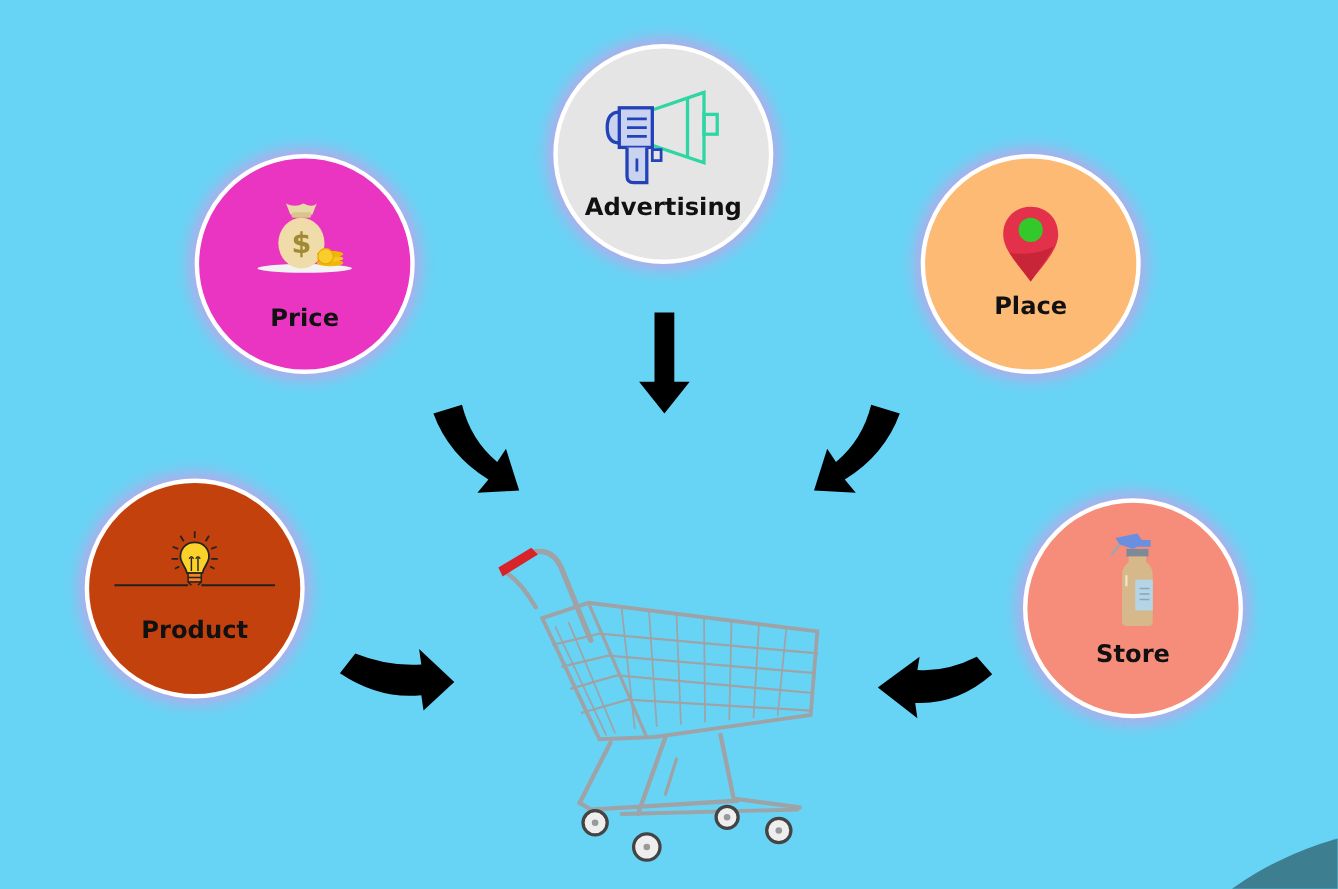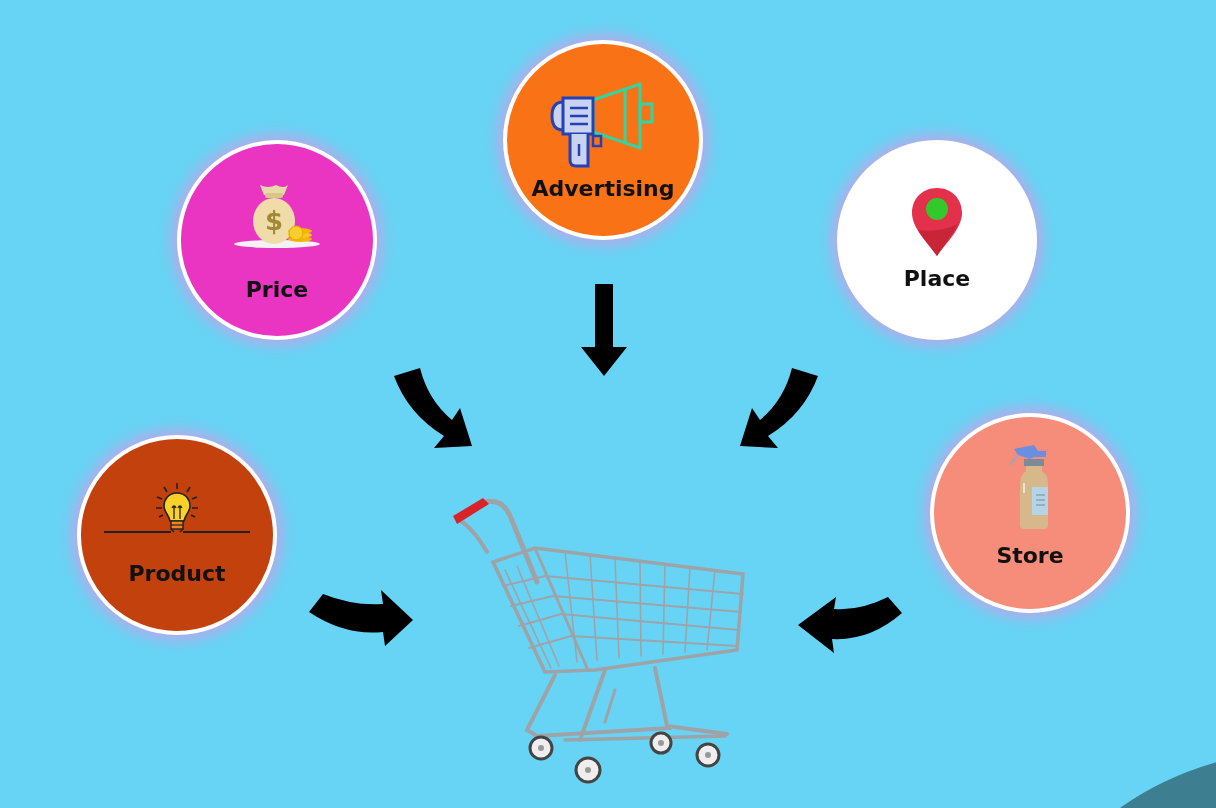--- a/index.html
+++ b/index.html
@@ -39,38 +39,38 @@
     <ellipse cx="42" cy="40" rx="21" ry="23" fill="#efdca8"></ellipse>
     <text x="42" y="49" font-size="26" font-weight="bold" fill="#a18a35" text-anchor="middle" font-family="DejaVu Sans, sans-serif">$</text>
     <ellipse cx="68" cy="58" rx="12" ry="3" fill="#f2b705"></ellipse>
     <ellipse cx="68" cy="54" rx="12" ry="3" fill="#f6c521"></ellipse>
     <ellipse cx="68" cy="50" rx="12" ry="3" fill="#f2b705"></ellipse>
     <circle cx="64" cy="52" r="7" fill="#f8cd2c" stroke="#e3a900"></circle>
   </svg>
   <div class="label" style="margin-top:22px">Price</div>
 </div>
 
-<div class="node" style="left:503px;top:40px;background:#f97316;">
+<div class="node" style="left:503px;top:40px;background:#e5e5e5;">
   <svg width="110" height="90" viewBox="0 0 110 90" style="margin-top:4px">
     <path d="M45 20 L92 4 L92 68 L45 52 Z" fill="none" stroke="#2fd6a4" stroke-width="3"></path>
     <line x1="77" y1="9" x2="77" y2="63" stroke="#2fd6a4" stroke-width="3"></line>
     <rect x="92" y="24" width="12" height="18" fill="none" stroke="#2fd6a4" stroke-width="3"></rect>
     <path d="M15 22 Q4 22 4 36 Q4 50 15 50" fill="#c9d2ee" stroke="#2442b8" stroke-width="3"></path>
     <rect x="15" y="18" width="30" height="36" fill="#c9d2ee" stroke="#2442b8" stroke-width="3"></rect>
     <line x1="22" y1="28" x2="40" y2="28" stroke="#2442b8" stroke-width="2.5"></line>
     <line x1="22" y1="36" x2="40" y2="36" stroke="#2442b8" stroke-width="2.5"></line>
     <line x1="22" y1="44" x2="40" y2="44" stroke="#2442b8" stroke-width="2.5"></line>
     <path d="M22 54 L22 80 Q22 86 28 86 L40 86 L40 54" fill="#c9d2ee" stroke="#2442b8" stroke-width="3"></path>
     <line x1="31" y1="64" x2="31" y2="76" stroke="#2442b8" stroke-width="2.5"></line>
     <rect x="45" y="56" width="8" height="10" fill="none" stroke="#2442b8" stroke-width="2.5"></rect>
   </svg>
   <div class="label" style="margin-top:2px">Advertising</div>
 </div>
 
-<div class="node" style="left:837px;top:140px;background:#ffffff;">
+<div class="node" style="left:837px;top:140px;background:#fdba74;">
   <svg width="54" height="72" viewBox="0 0 54 72">
     <path d="M27 2 C12 2 2 13 2 27 C2 42 17 56 27 70 C37 56 52 42 52 27 C52 13 42 2 27 2 Z" fill="#e3304b"></path>
     <path d="M8 44 C20 46 36 44 48 38 C42 50 33 60 27 70 C20 60 13 52 8 44 Z" fill="#c82539"></path>
     <circle cx="27" cy="23" r="11" fill="#33c92b"></circle>
   </svg>
   <div class="label" style="margin-top:4px">Place</div>
 </div>
 
 <div class="node" style="left:77px;top:435px;background:#c2410c;">
   <svg width="150" height="56" viewBox="0 0 150 56" style="margin-top:0">
@@ -89,21 +89,21 @@
     <path d="M72 38 L72 26 M78 38 L78 26 M70 27 Q72 23 74 27 M76 27 Q78 23 80 27" stroke="#222" stroke-width="1.3" fill="none"></path>
     <rect x="69" y="40" width="12" height="8" fill="#f58221" stroke="#222" stroke-width="1.4"></rect>
     <line x1="69" y1="44" x2="81" y2="44" stroke="#222" stroke-width="1.2"></line>
     <line x1="2" y1="51" x2="69" y2="51" stroke="#222" stroke-width="1.8"></line>
     <line x1="81" y1="51" x2="148" y2="51" stroke="#222" stroke-width="1.8"></line>
     <path d="M69 48 L72 51 M81 48 L78 51" stroke="#222" stroke-width="1.4"></path>
   </svg>
   <div class="label" style="margin-top:20px">Product</div>
 </div>
 
-<div class="node" style="left:930px;top:413px;background:#f68c7a;">
+<div class="node" style="left:930px;top:453px;background:#f68c7a;">
   <svg width="56" height="88" viewBox="0 0 56 88" style="margin-top:-12px">
     <path d="M12 6 L32 2 L36 8 L44 8 L44 14 L32 14 L28 16 L16 12 Z" fill="#6a8fe0"></path>
     <path d="M16 12 L8 22" stroke="#9aa6b8" stroke-width="2"></path>
     <rect x="22" y="16" width="20" height="7" fill="#7d8a98"></rect>
     <path d="M24 23 L40 23 L40 28 Q46 32 46 40 L46 82 Q46 86 42 86 L22 86 Q18 86 18 82 L18 40 Q18 32 24 28 Z" fill="#d6b88a"></path>
     <rect x="30" y="44" width="16" height="28" fill="#b5d4e6"></rect>
     <line x1="34" y1="52" x2="43" y2="52" stroke="#8aa6b8" stroke-width="1.5"></line>
     <line x1="34" y1="57" x2="43" y2="57" stroke="#8aa6b8" stroke-width="1.5"></line>
     <line x1="34" y1="62" x2="43" y2="62" stroke="#8aa6b8" stroke-width="1.5"></line>
     <line x1="22" y1="40" x2="22" y2="50" stroke="#f1e4cc" stroke-width="2"></line>

